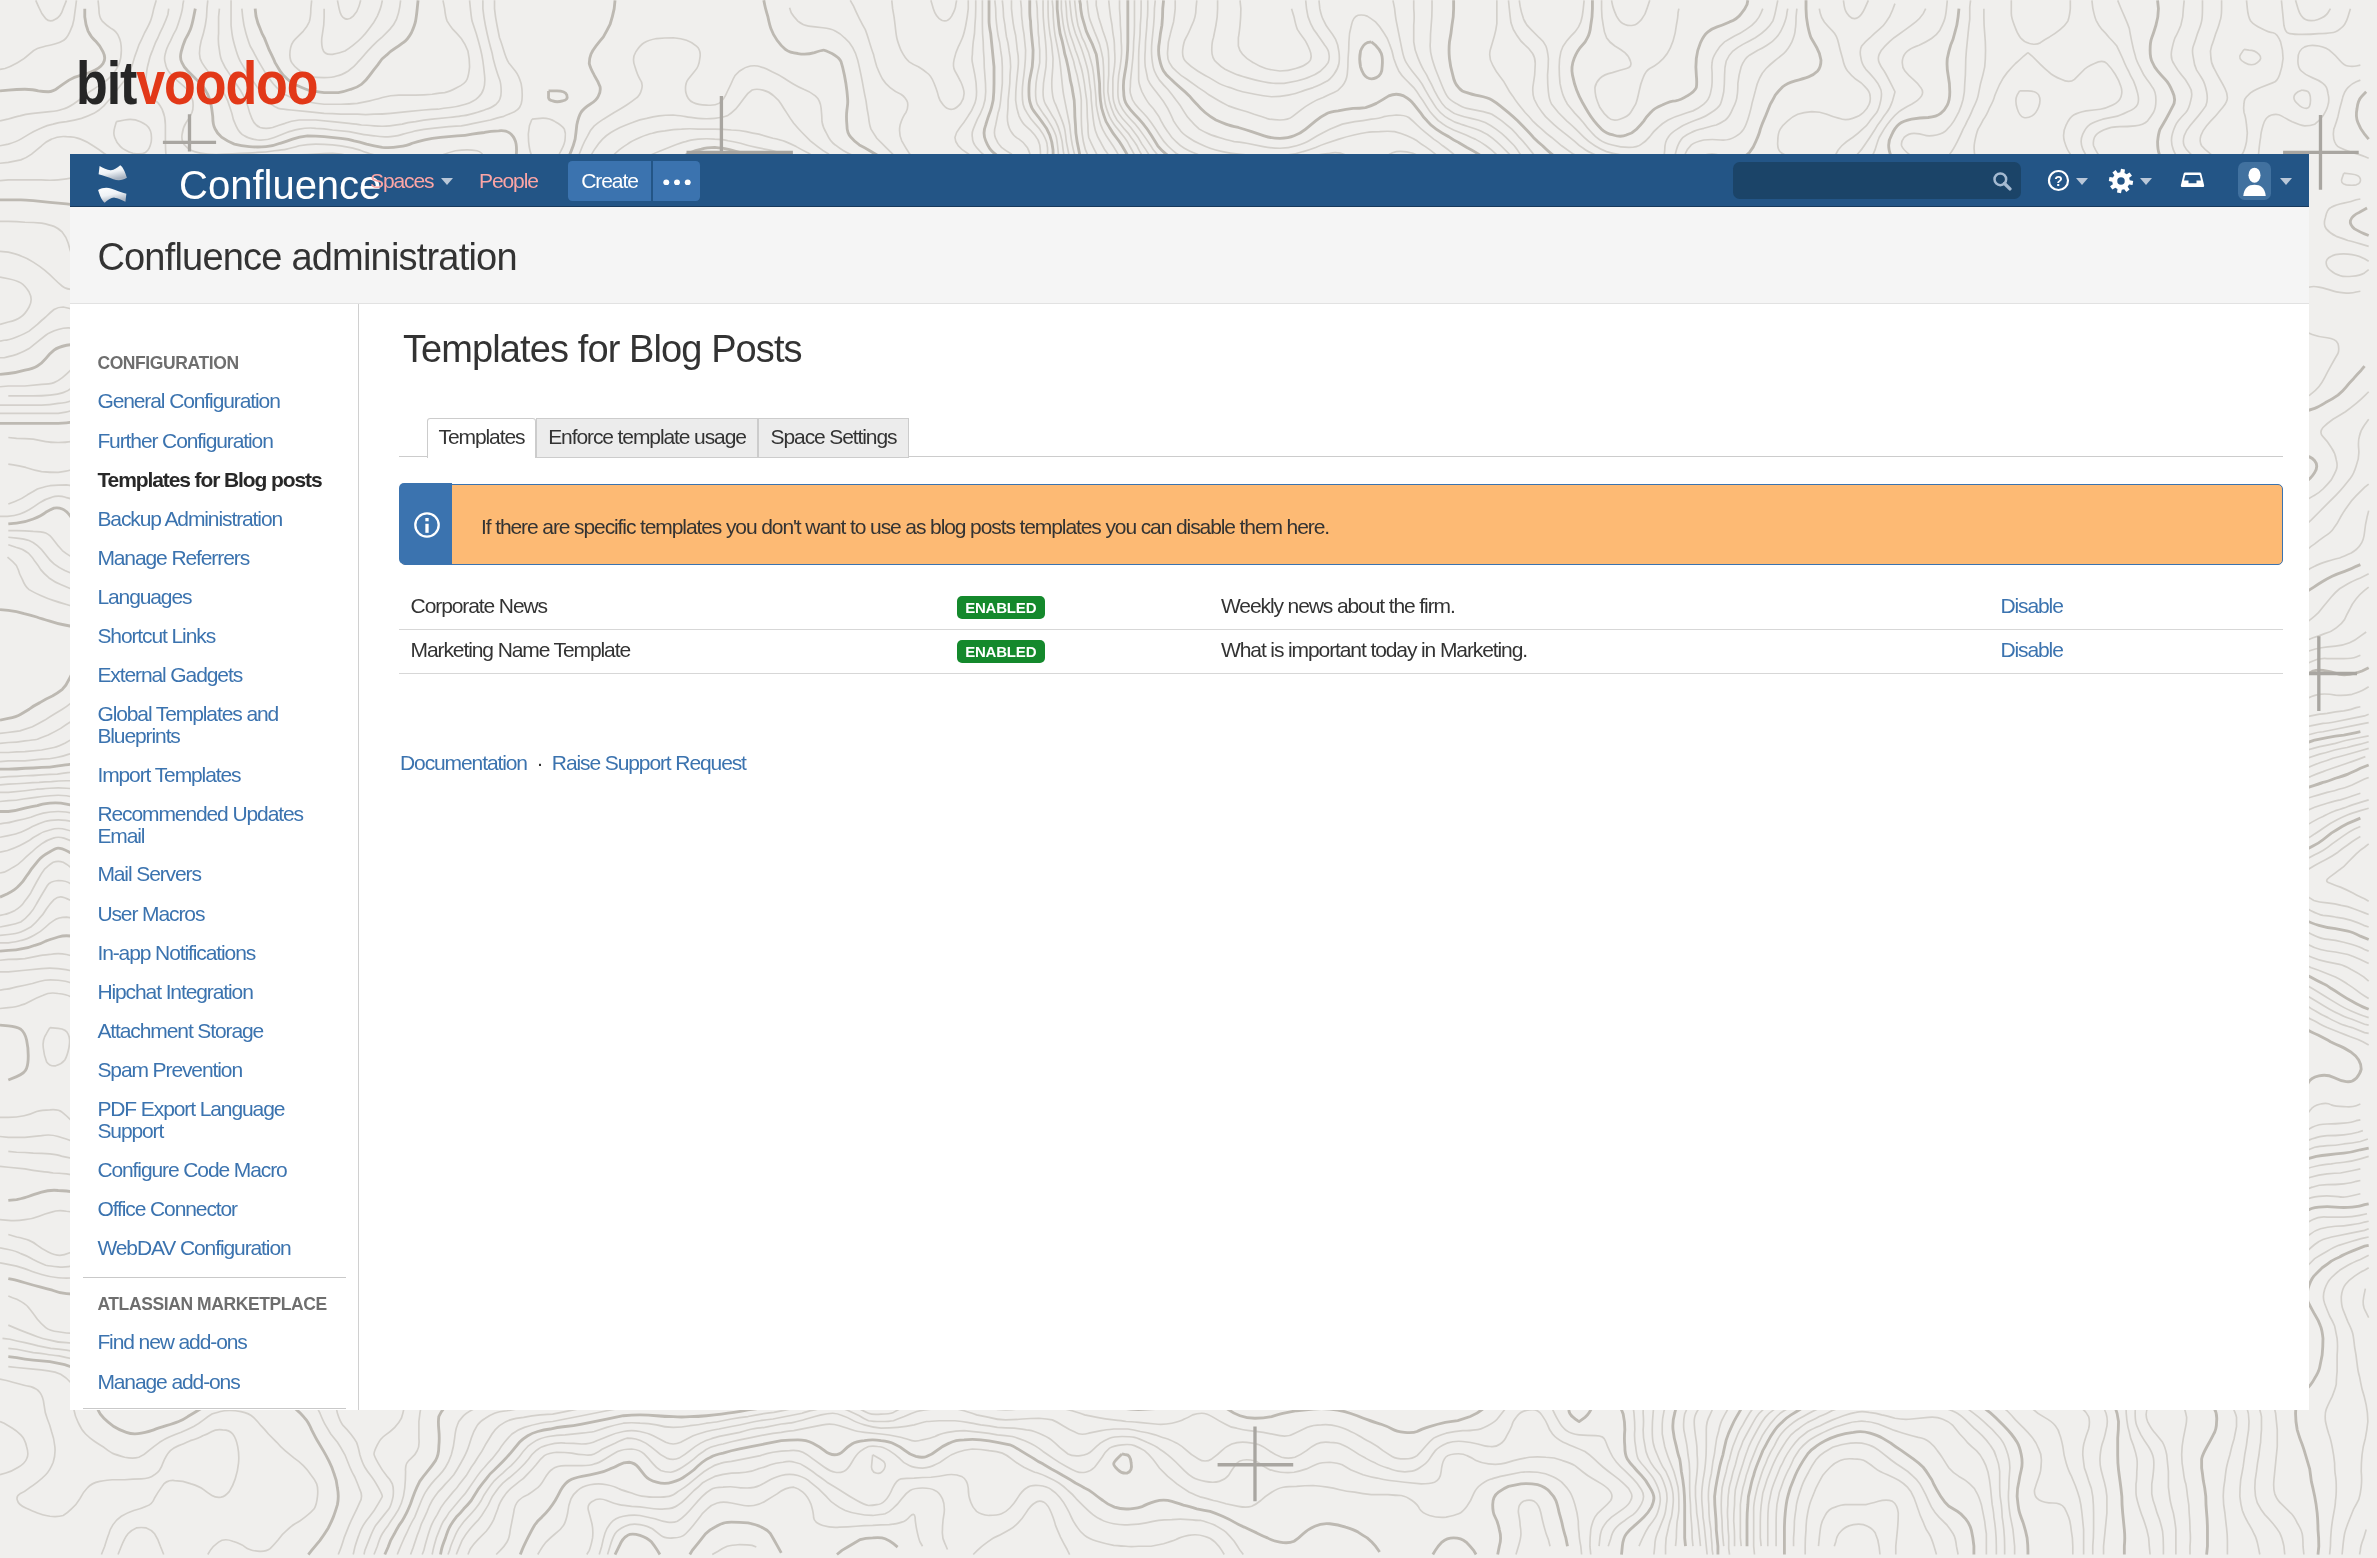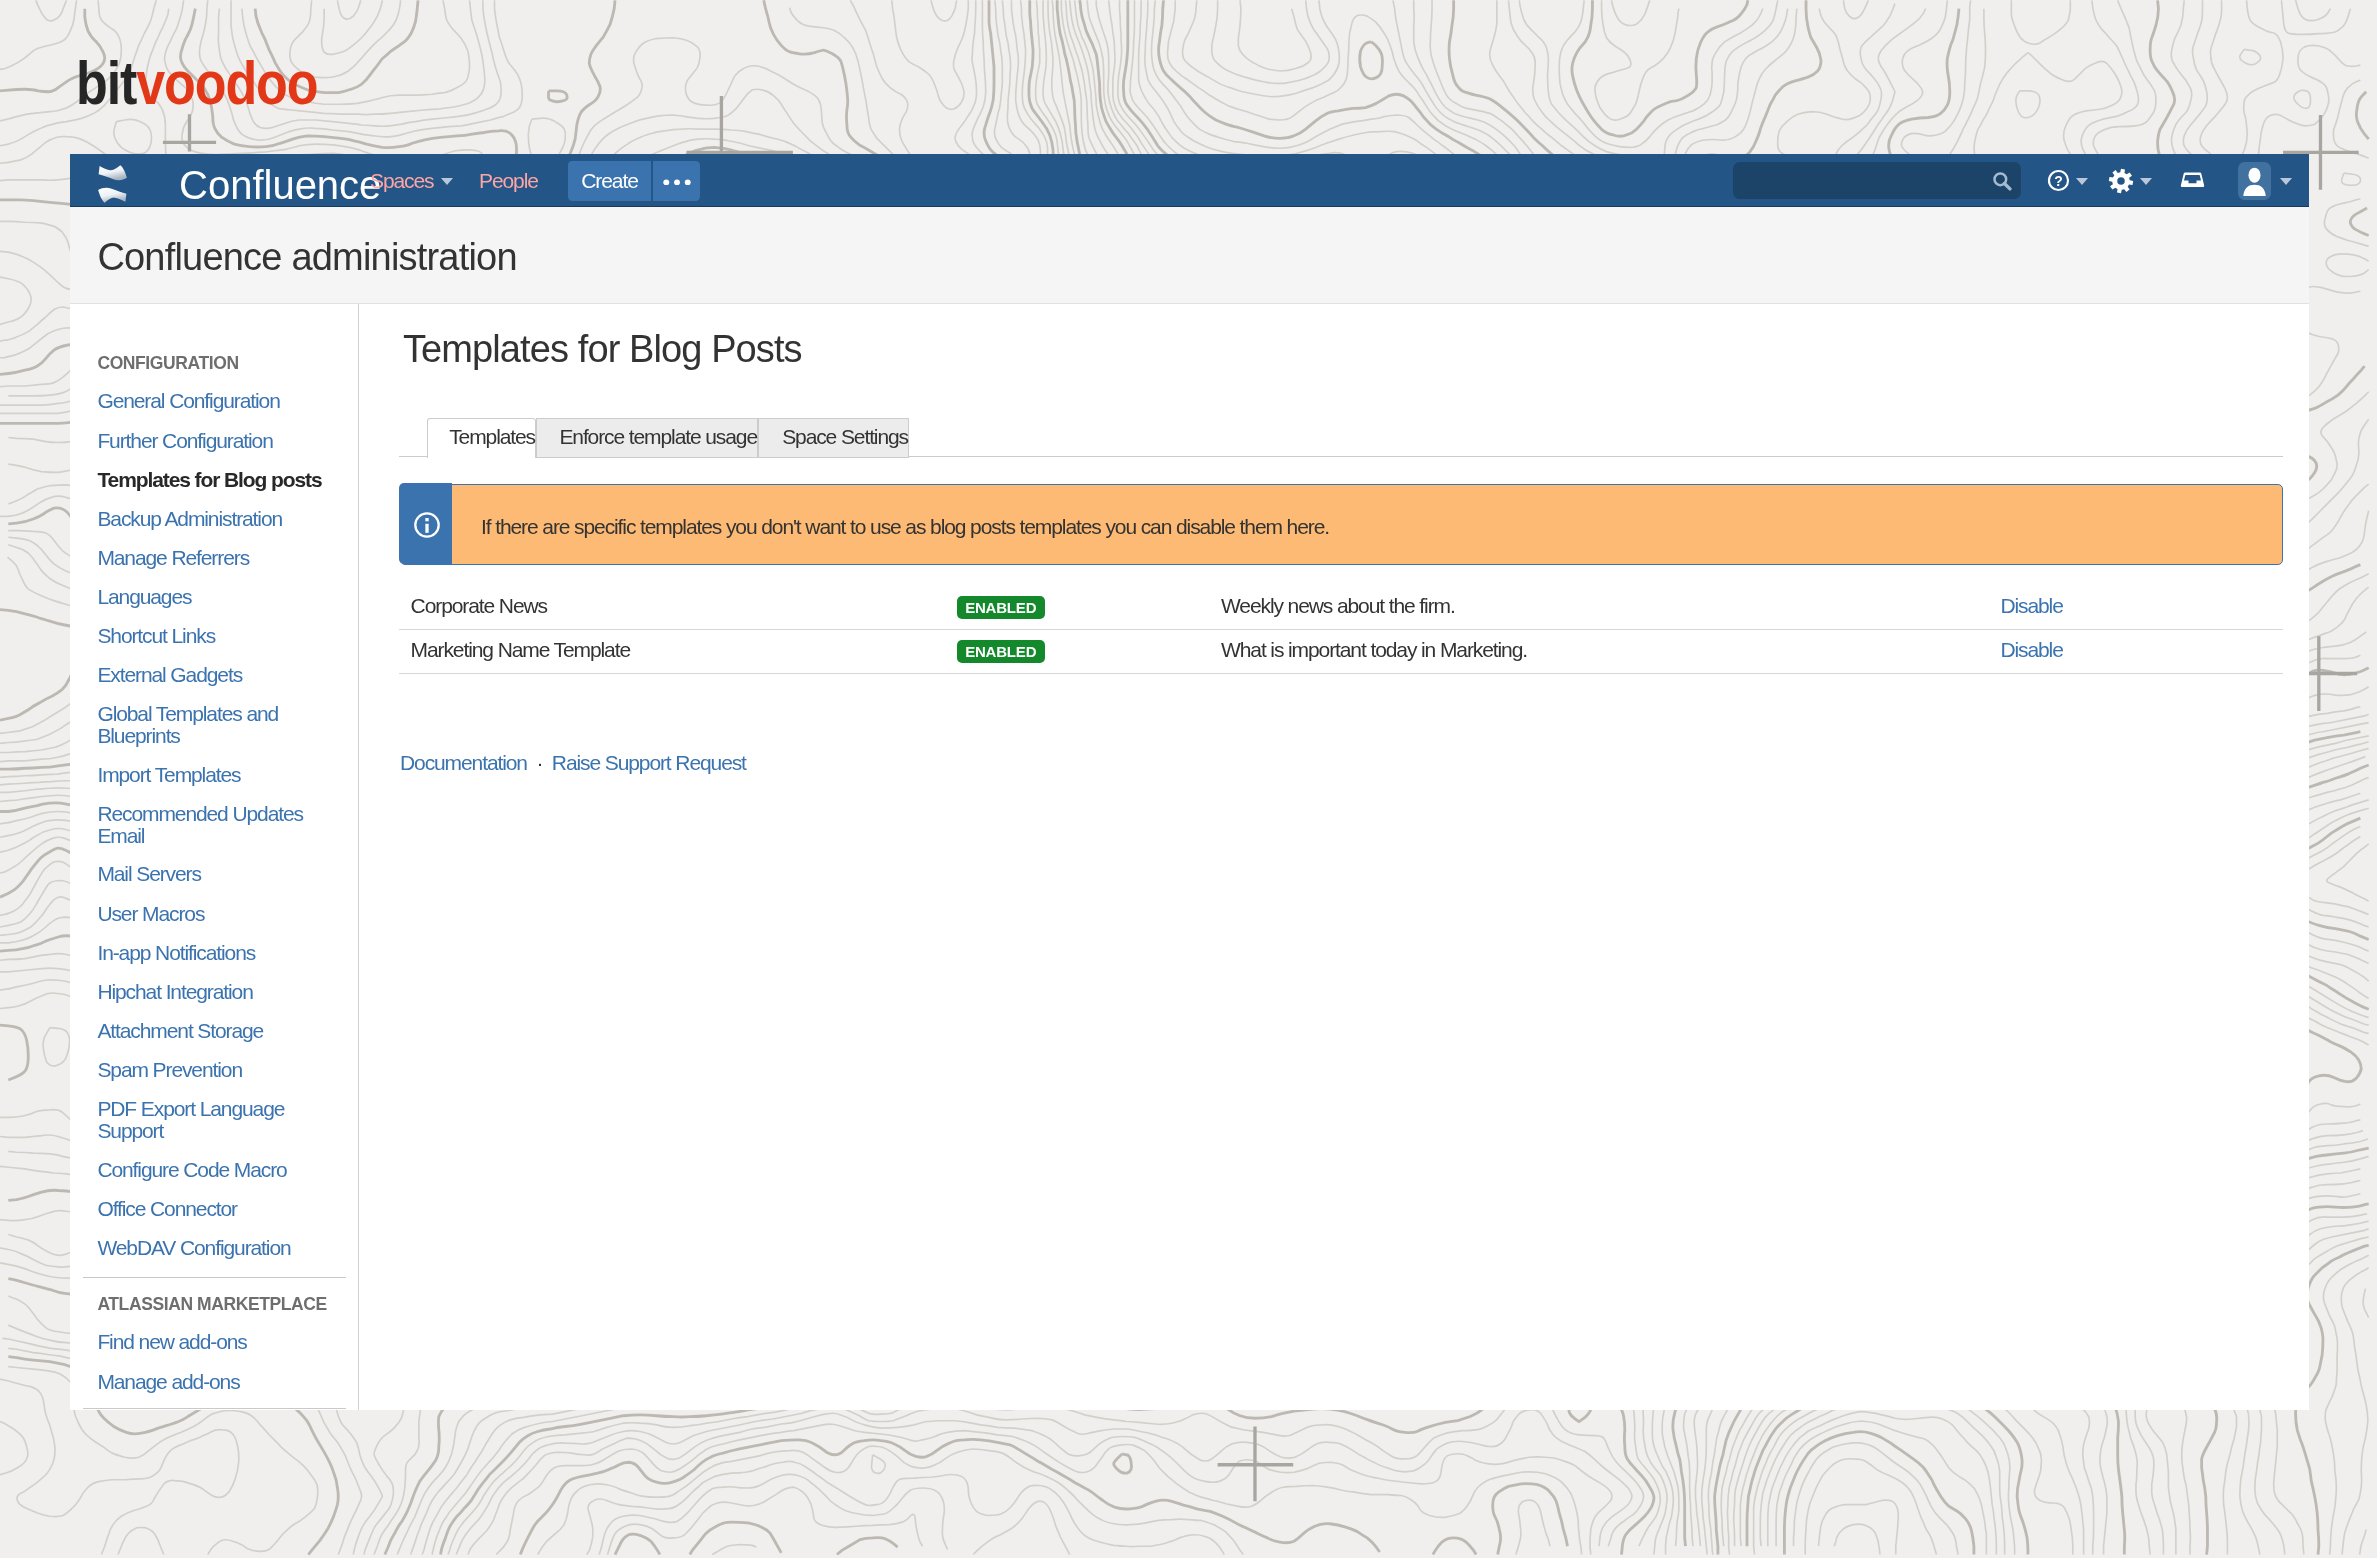--- a/index.html
+++ b/index.html
@@ -21,21 +21,21 @@
 .band { position:absolute; left:0; top:53px; width:2239px; height:97px; background:#f5f5f5; border-bottom:1.7px solid #e2e2e2; }
 .band h1 { position:absolute; left:27.4px; top:31px; font-size:38px; font-weight:normal; letter-spacing:-0.8px; color:#333; line-height:38px; white-space:nowrap; }
 .content { position:absolute; left:0; top:150px; width:2239px; height:1106px; background:#fff; }
 .sidebar { position:absolute; left:0; top:0; width:289px; height:1106px; border-right:1.7px solid #d0d0d0; }
 .sb { position:absolute; left:27.4px; font-size:21px; letter-spacing:-1.1px; line-height:21.6px; color:#3b73af; width:243px;}
 .sb.hd { font-size:17.5px; font-weight:bold; color:#6e6e6e; letter-spacing:-0.4px; }
 .sb.cur { color:#282828; font-weight:bold; }
 .sbhr { position:absolute; left:12.5px; width:263px; border-top:1.7px solid #c9c9c9; }
 .main h2 { position:absolute; left:333px; top:26px; font-size:38px; font-weight:normal; letter-spacing:-0.9px; color:#333; line-height:38px; white-space:nowrap; }
 .tabline { position:absolute; left:329px; top:152px; width:1884px; border-top:1.7px solid #ccc; }
-.tab { position:absolute; top:114px; height:40px; border:1.7px solid #ccc; background:#ececec; font-size:21px; letter-spacing:-1.1px; color:#333; text-align:right; line-height:35px; white-space:nowrap; }
+.tab { position:absolute; top:114px; height:40px; border:1.7px solid #ccc; background:#ececec; font-size:21px; letter-spacing:-1.1px; color:#333; text-align:center; line-height:35px; white-space:nowrap; }
 .tab.on { background:#fff; border-bottom:none; z-index:2; border-radius:3.3px 3.3px 0 0;}
 .infobox { position:absolute; left:330px; top:180px; width:1883px; height:81px; border:1.7px solid #3b73af; border-radius:5px; background:#fdba74; }
 .infoicon { position:absolute; left:-1.7px; top:-1.7px; width:53px; height:81px; background:#3b73af; border-radius:5px 0 0 5px; }
 .infotext { position:absolute; left:80px; top:31px; font-size:21px; letter-spacing:-1.1px; color:#333; line-height:21.6px; white-space:nowrap;}
 table.tpl { position:absolute; left:329px; top:283px; width:1884px; border-collapse:collapse; table-layout:fixed; font-size:21px; letter-spacing:-1.1px; color:#333; }
 table.tpl th { text-align:left; font-weight:bold; padding:0 0 13.3px 11.6px; border-bottom:1.7px solid #d7d7d7; line-height:21.6px; }
 table.tpl td { padding:8.3px 0 12.5px 11.6px; border-bottom:1.7px solid #d7d7d7; line-height:21.6px; }
 .badge { display:inline-block; background:#14892c; color:#fff; font-size:15px; font-weight:bold; letter-spacing:-0.2px; line-height:23px; height:23px; padding:0 8.3px; border-radius:5px; vertical-align:baseline; margin:-3.3px 0;}
 a.bl { color:#3b73af; text-decoration:none; }
 .doclinks { position:absolute; left:330px; top:448px; font-size:21px; letter-spacing:-1.1px; color:#3b73af; line-height:21.6px; white-space:nowrap;}

